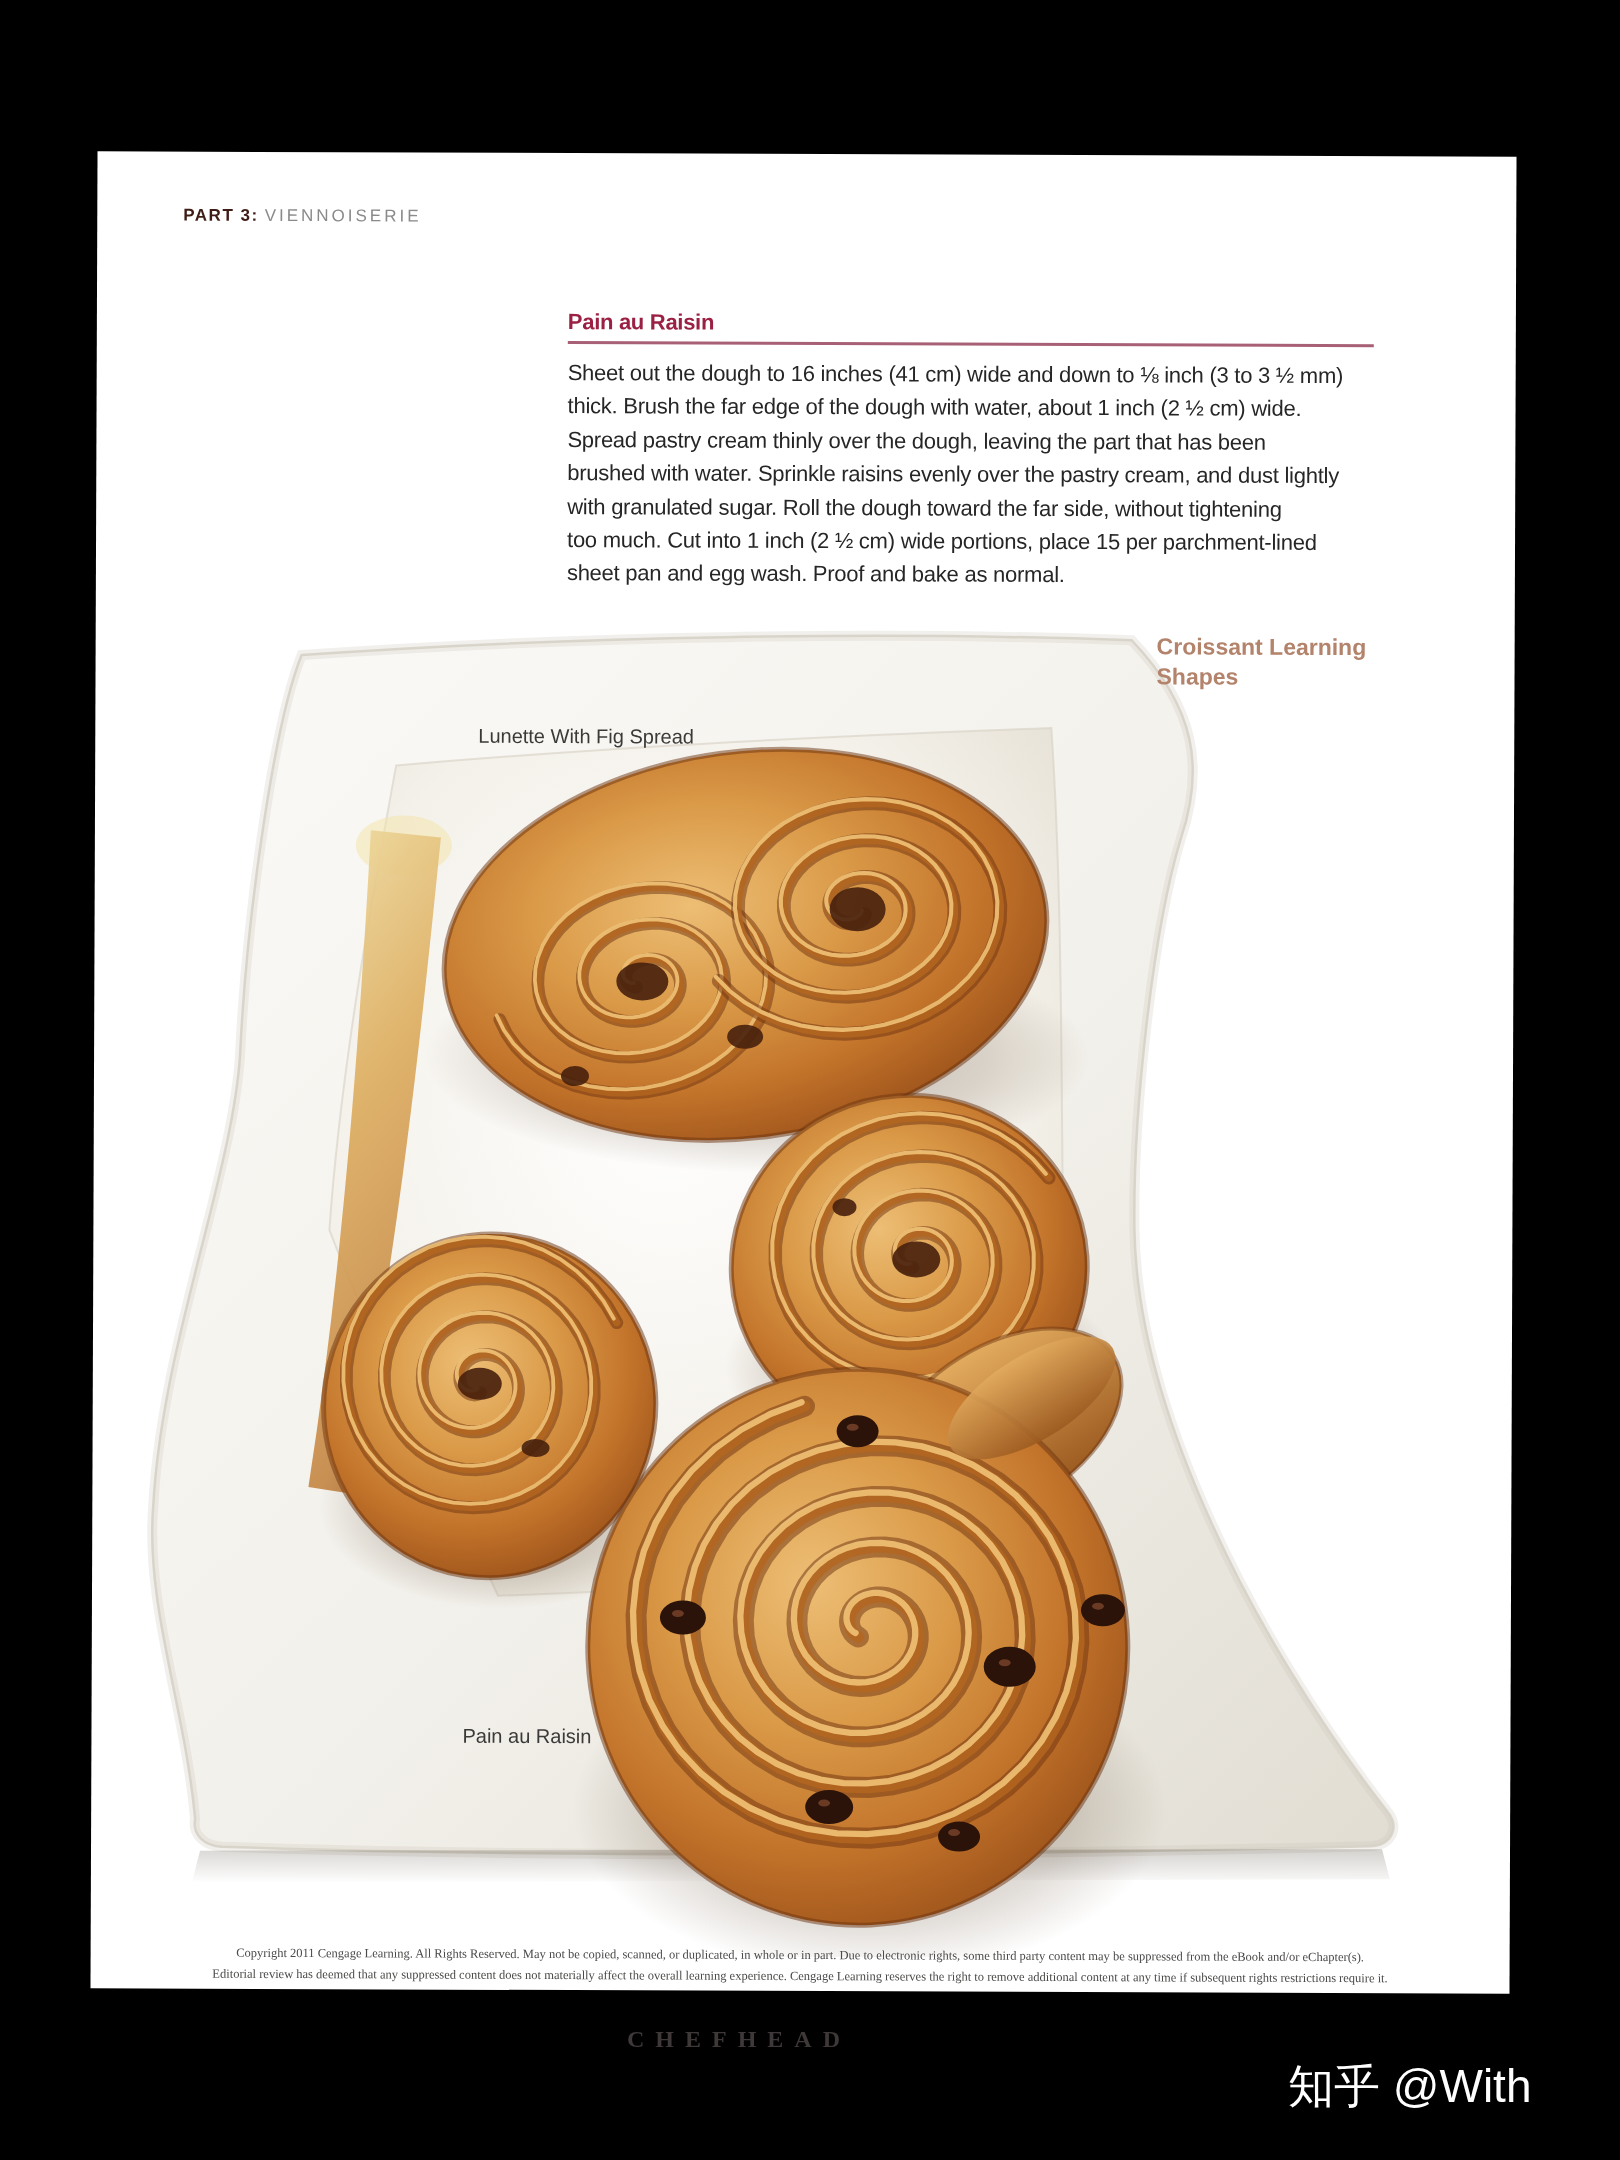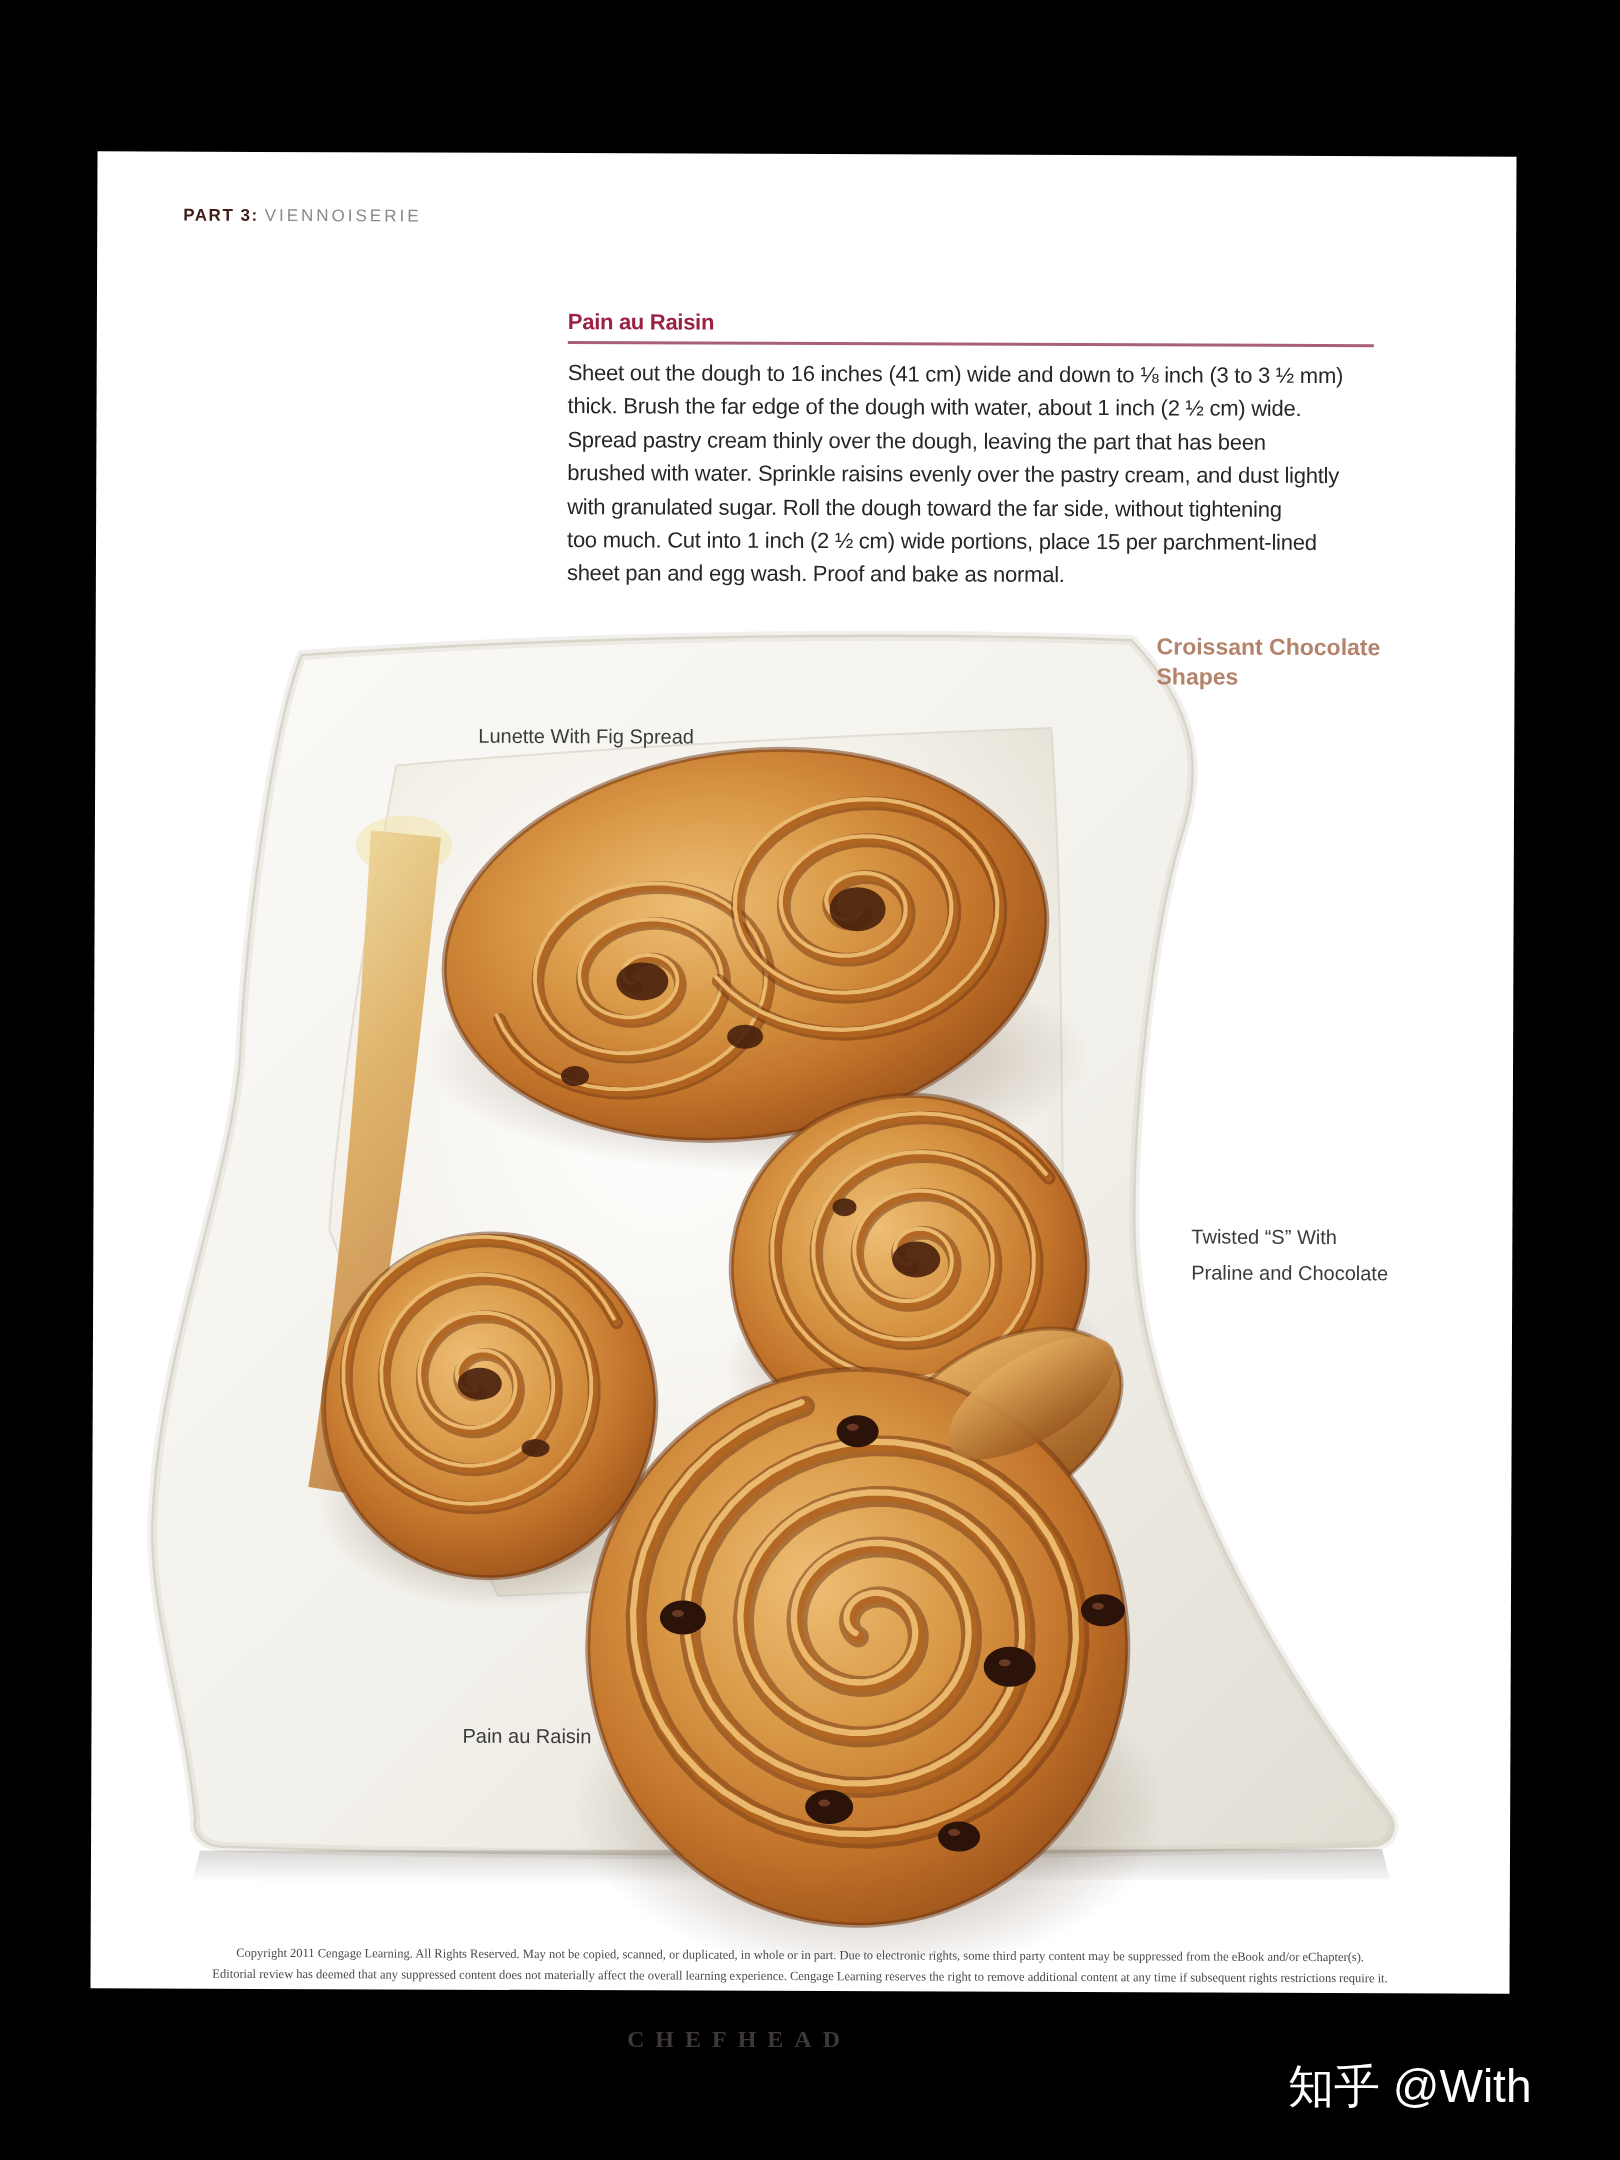--- a/index.html
+++ b/index.html
@@ -171,30 +171,26 @@
             <ellipse cx="682" cy="1196" rx="6" ry="3.5" fill="#7a452a" opacity="0.8"></ellipse>
           </g>
           <g>
             <ellipse cx="817" cy="1229" rx="21" ry="15" fill="#2b130a"></ellipse>
             <ellipse cx="812" cy="1225" rx="6" ry="3.5" fill="#7a452a" opacity="0.8"></ellipse>
           </g>
         </g>
       </svg>
 
     <div class="abs croissant-heading">
-      <div>Croissant Chocolate</div>
+      <div>Croissant Learning</div>
       <div>Shapes</div>
     </div>
 
     <div class="abs photo-label label-lunette">Lunette With Fig Spread</div>
 
-    <div class="abs photo-label label-twisted">
-      <div>Twisted “S” With</div>
-      <div>Praline and Chocolate</div>
-    </div>
 
     <div class="abs photo-label label-painauraisin">Pain au Raisin</div>
   </div>
 
   <div class="abs copyright">
     <div>Copyright 2011 Cengage Learning. All Rights Reserved. May not be copied, scanned, or duplicated, in whole or in part. Due to electronic rights, some third party content may be suppressed from the eBook and/or eChapter(s).</div>
     <div>Editorial review has deemed that any suppressed content does not materially affect the overall learning experience. Cengage Learning reserves the right to remove additional content at any time if subsequent rights restrictions require it.</div>
   </div>
 
 </div>

